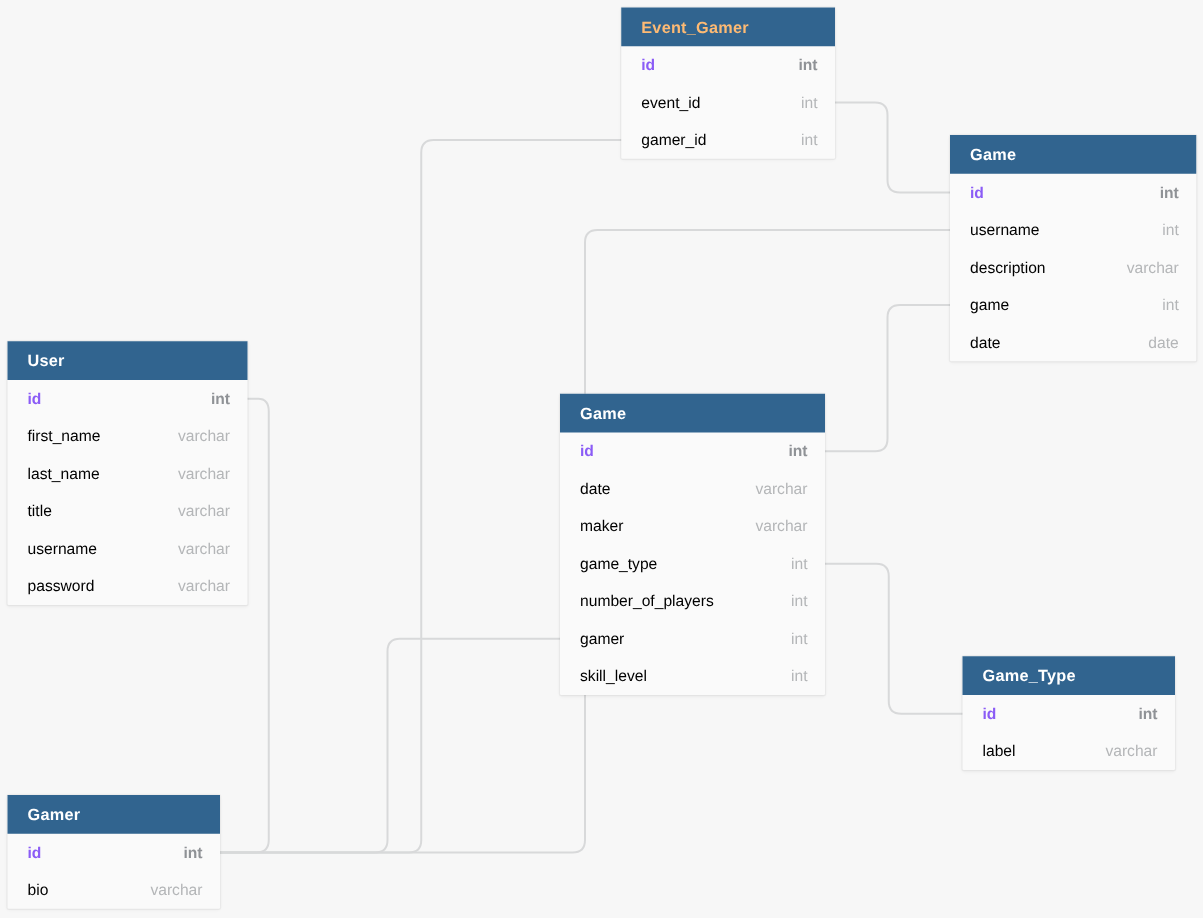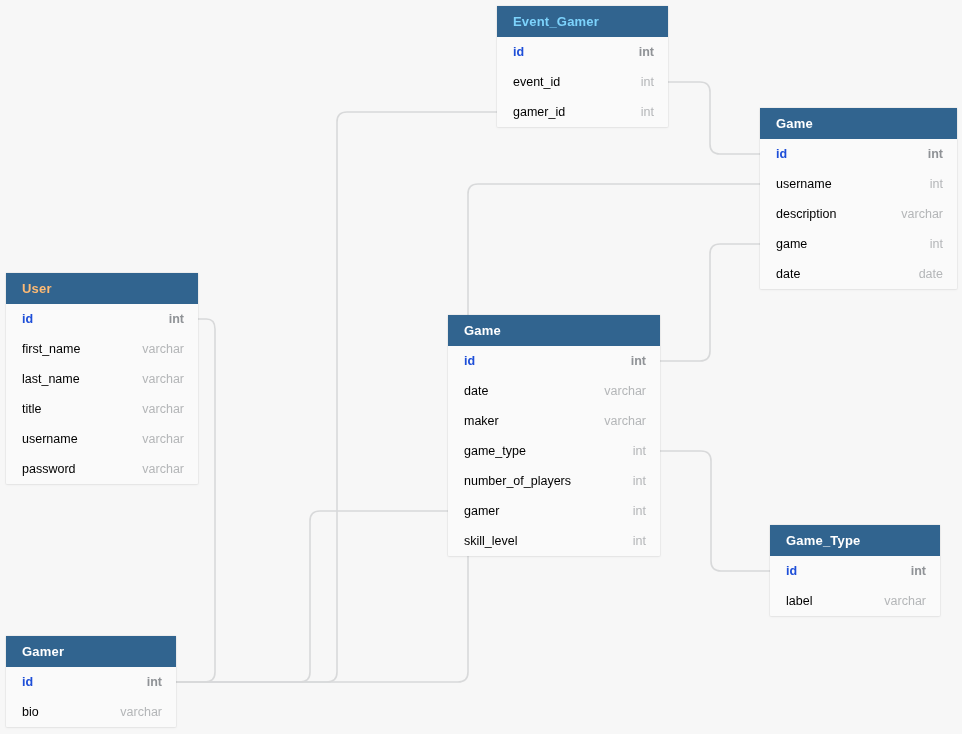--- a/index.html
+++ b/index.html
@@ -50,39 +50,39 @@
   .field-row {
     height: 30px;
     display: flex;
     align-items: center;
     justify-content: space-between;
     padding: 0 14px 0 16px;
     font-size: 12.5px;
   }
   .field-name  { color: #000000; white-space: nowrap; }
   .field-type  { color: #b4b6b8; white-space: nowrap; margin-left: 18px; }
-  .field-row.pk .field-name { color: #1d4ed8; font-weight: bold; }
+  .field-row.pk .field-name { color: #8b5cf6; font-weight: bold; }
   .field-row.pk .field-type { color: #8f9296; font-weight: bold; }
 </style>
 </head>
 <body>
 
 <div id="canvas">
   <svg id="wires" xmlns="http://www.w3.org/2000/svg" viewBox="0 0 962 734">
       <path d="M 668 82 L 700 82 Q 710 82 710 92 L 710 144 Q 710 154 720 154 L 760 154" stroke="#d8d9da"></path>
       <path d="M 497 112 L 347 112 Q 337 112 337 122 L 337 672 Q 337 682 327 682 L 176 682" stroke="#d8d9da"></path>
       <path d="M 760 184 L 478 184 Q 468 184 468 194 L 468 672 Q 468 682 458 682 L 176 682" stroke="#d8d9da"></path>
       <path d="M 760 244 L 720 244 Q 710 244 710 254 L 710 351 Q 710 361 700 361 L 660 361" stroke="#d8d9da"></path>
       <path d="M 660 451 L 701 451 Q 711 451 711 461 L 711 561 Q 711 571 721 571 L 770 571" stroke="#d8d9da"></path>
       <path d="M 448 511 L 320 511 Q 310 511 310 521 L 310 672 Q 310 682 300 682 L 176 682" stroke="#d8d9da"></path>
       <path d="M 198 319 L 206.5 319 Q 215 319 215 329 L 215 672 Q 215 682 205 682 L 176 682" stroke="#d8d9da"></path>
     </svg>
   <div id="tables-layer">
       <div class="db-table" style="left: 497px; top: 6px; width: 171px;">
-    <div class="db-table-header" style="background: rgb(49, 100, 143); color: #7dd3fc;">
+    <div class="db-table-header" style="background: rgb(49, 100, 143); color: #fdba74;">
       <span class="db-table-title">Event_Gamer</span>
     </div>
     <div class="db-table-body">
           <div class="field-row pk">
     <span class="field-name">id</span>
     <span class="field-type">int</span>
   </div>
           <div class="field-row">
     <span class="field-name">event_id</span>
     <span class="field-type">int</span>
@@ -114,21 +114,21 @@
     <span class="field-name">game</span>
     <span class="field-type">int</span>
   </div>
           <div class="field-row">
     <span class="field-name">date</span>
     <span class="field-type">date</span>
   </div>
         </div>
   </div>
       <div class="db-table" style="left: 6px; top: 273px; width: 192px;">
-    <div class="db-table-header" style="background: rgb(49, 100, 143); color: #fdba74;">
+    <div class="db-table-header" style="background: rgb(49, 100, 143); color: #ffffff;">
       <span class="db-table-title">User</span>
     </div>
     <div class="db-table-body">
           <div class="field-row pk">
     <span class="field-name">id</span>
     <span class="field-type">int</span>
   </div>
           <div class="field-row">
     <span class="field-name">first_name</span>
     <span class="field-type">varchar</span>

